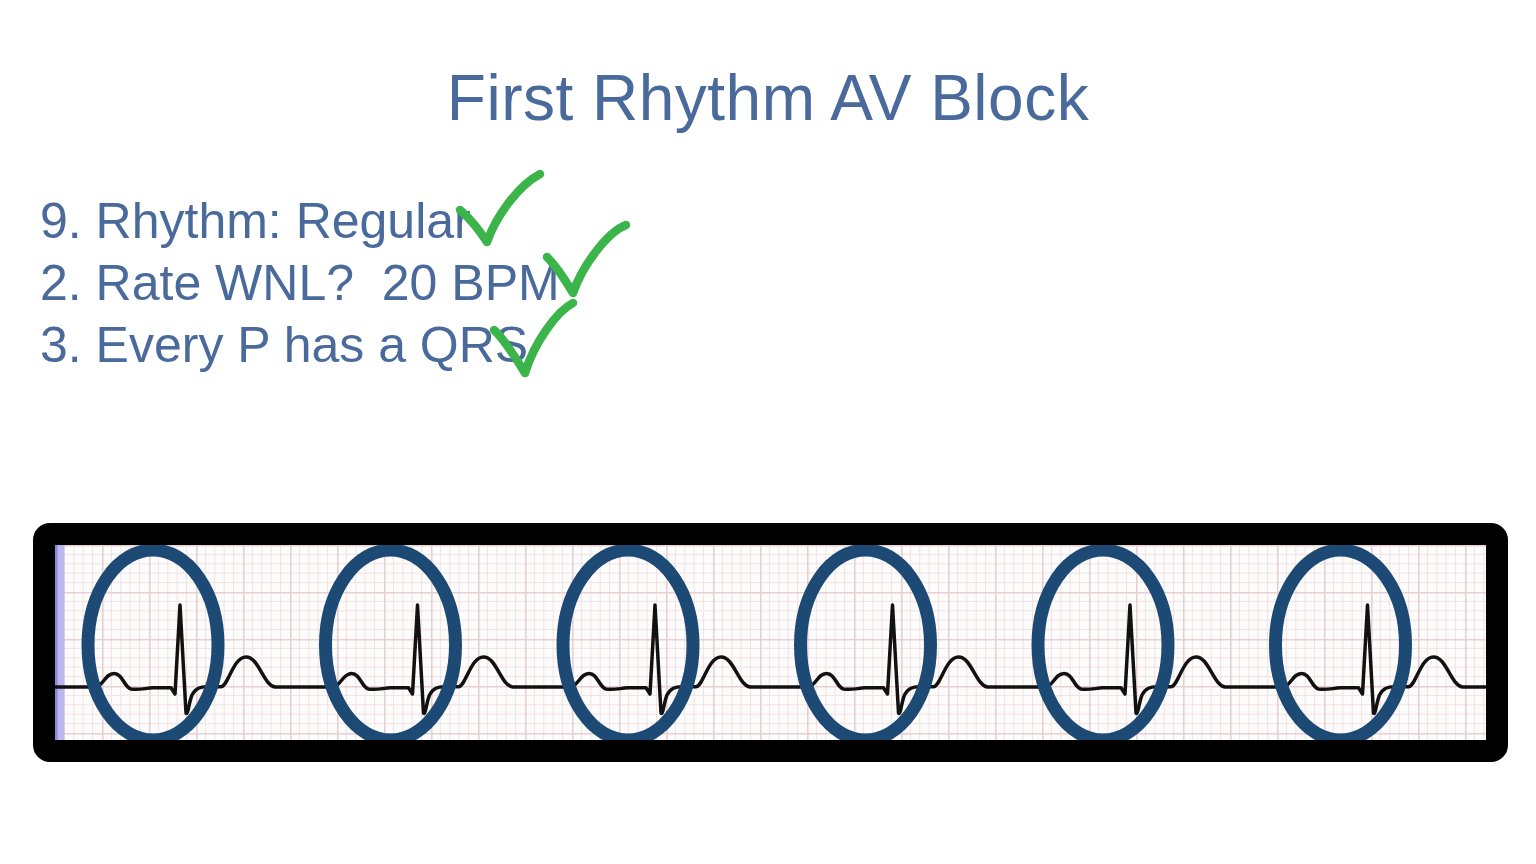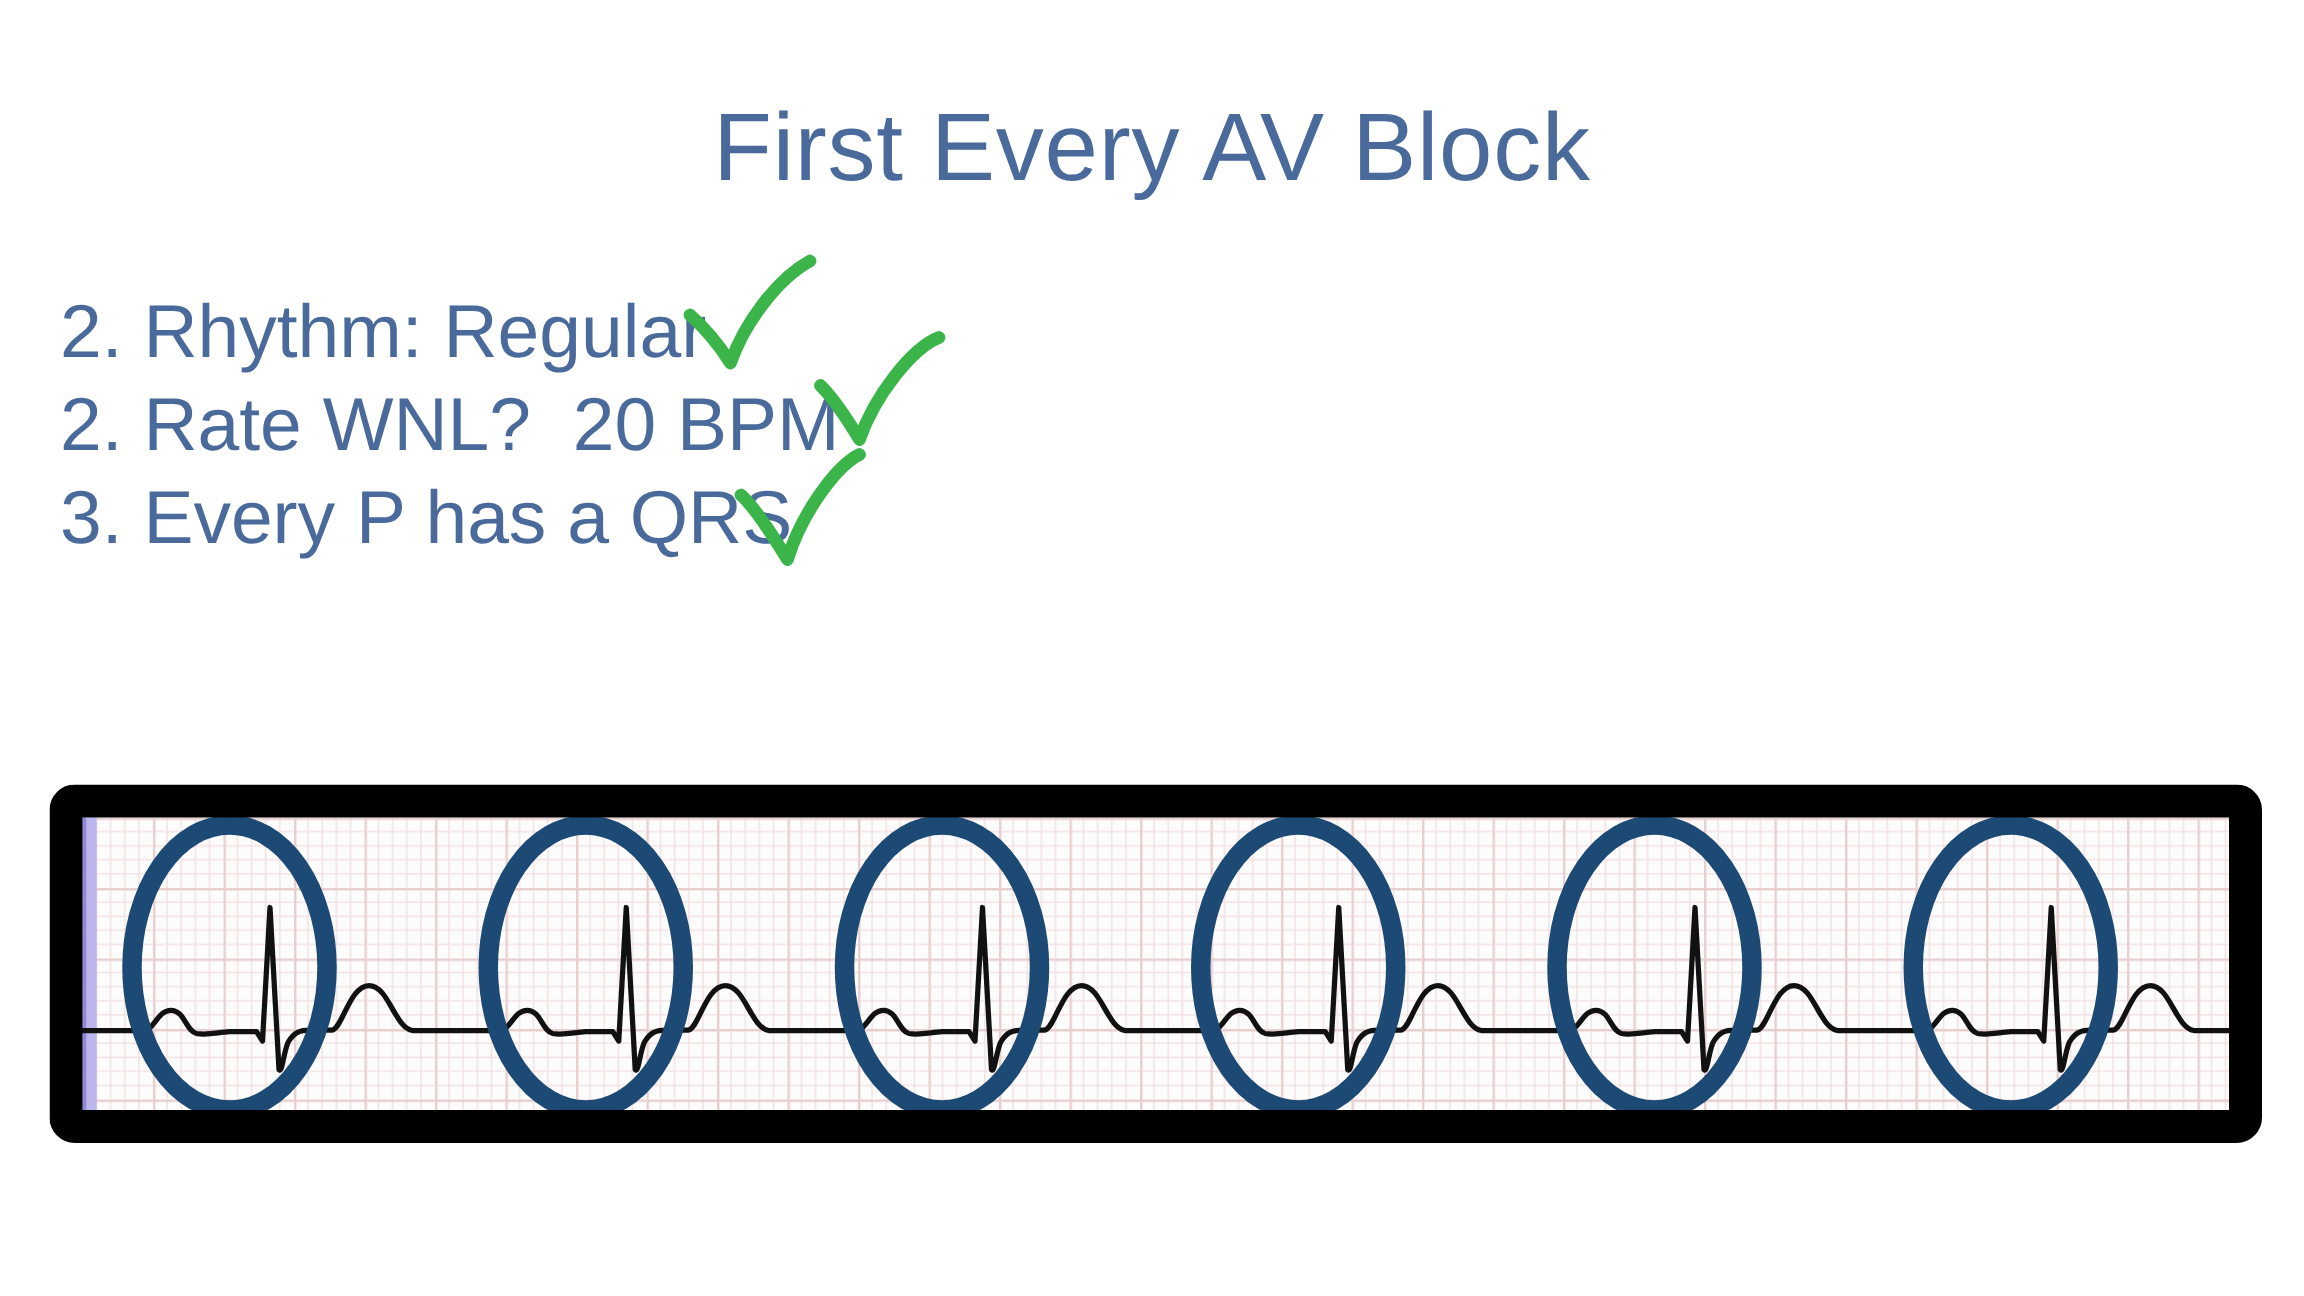--- a/index.html
+++ b/index.html
@@ -76,24 +76,24 @@
   }
   .pqrs-oval {
     fill: none;
     stroke: var(--oval-navy);
     stroke-width: 13;
   }
 </style>
 </head>
 <body>
 
-<h1 class="title">First Every AV Block</h1>
+<h1 class="title">First Rhythm AV Block</h1>
 
 <div class="checklist">
-  <div class="checklist-item">2. Rhythm: Regular</div>
+  <div class="checklist-item">9. Rhythm: Regular</div>
   <div class="checklist-item">2. Rate WNL?  20 BPM</div>
   <div class="checklist-item">3. Every P has a QRS</div>
 </div>
 
 <svg class="check check-1" viewBox="0 0 95 88" aria-hidden="true">
   <path d="M8,42 C15,48 26,60 35,74 C44,48 66,18 88,6"></path>
 </svg>
 <svg class="check check-2" viewBox="0 0 95 88" aria-hidden="true">
   <path d="M7,39 C14,46 24,60 33,75 C43,46 68,14 86,7"></path>
 </svg>

